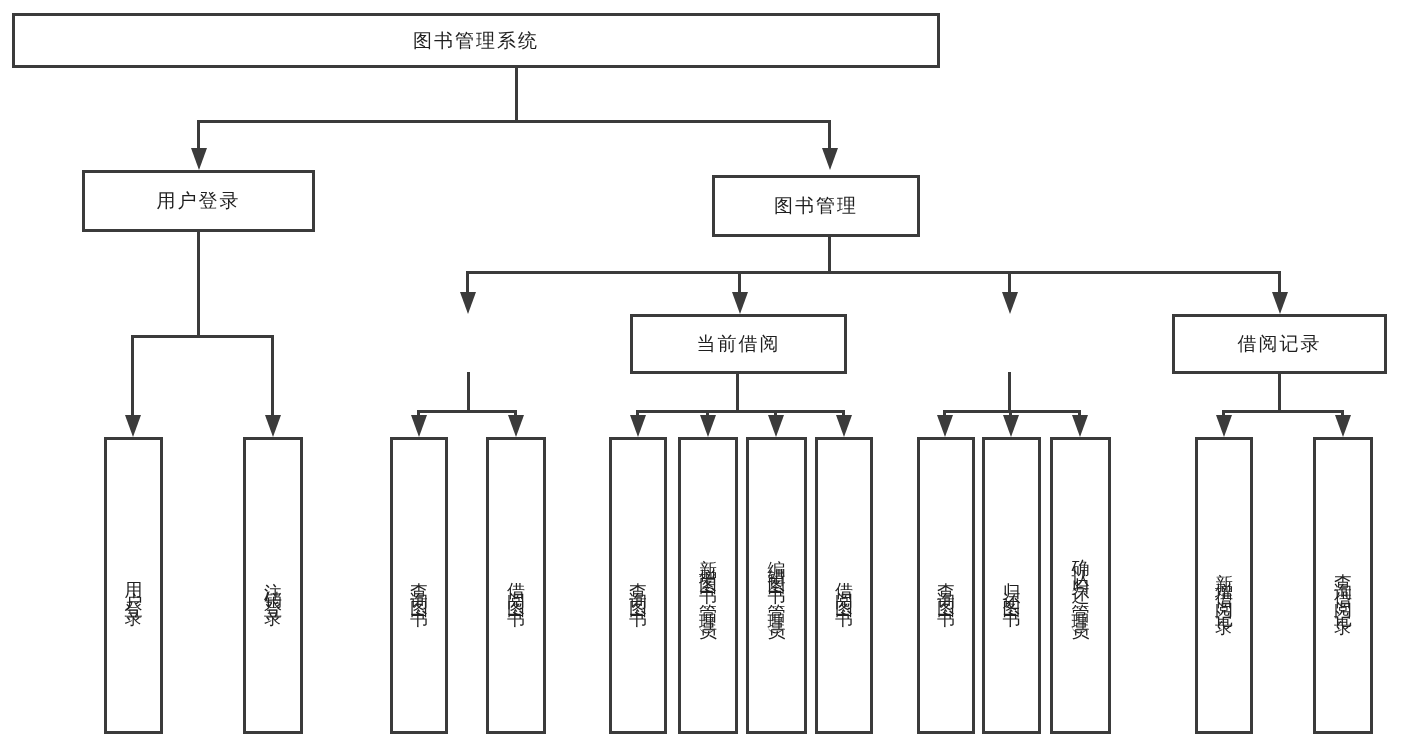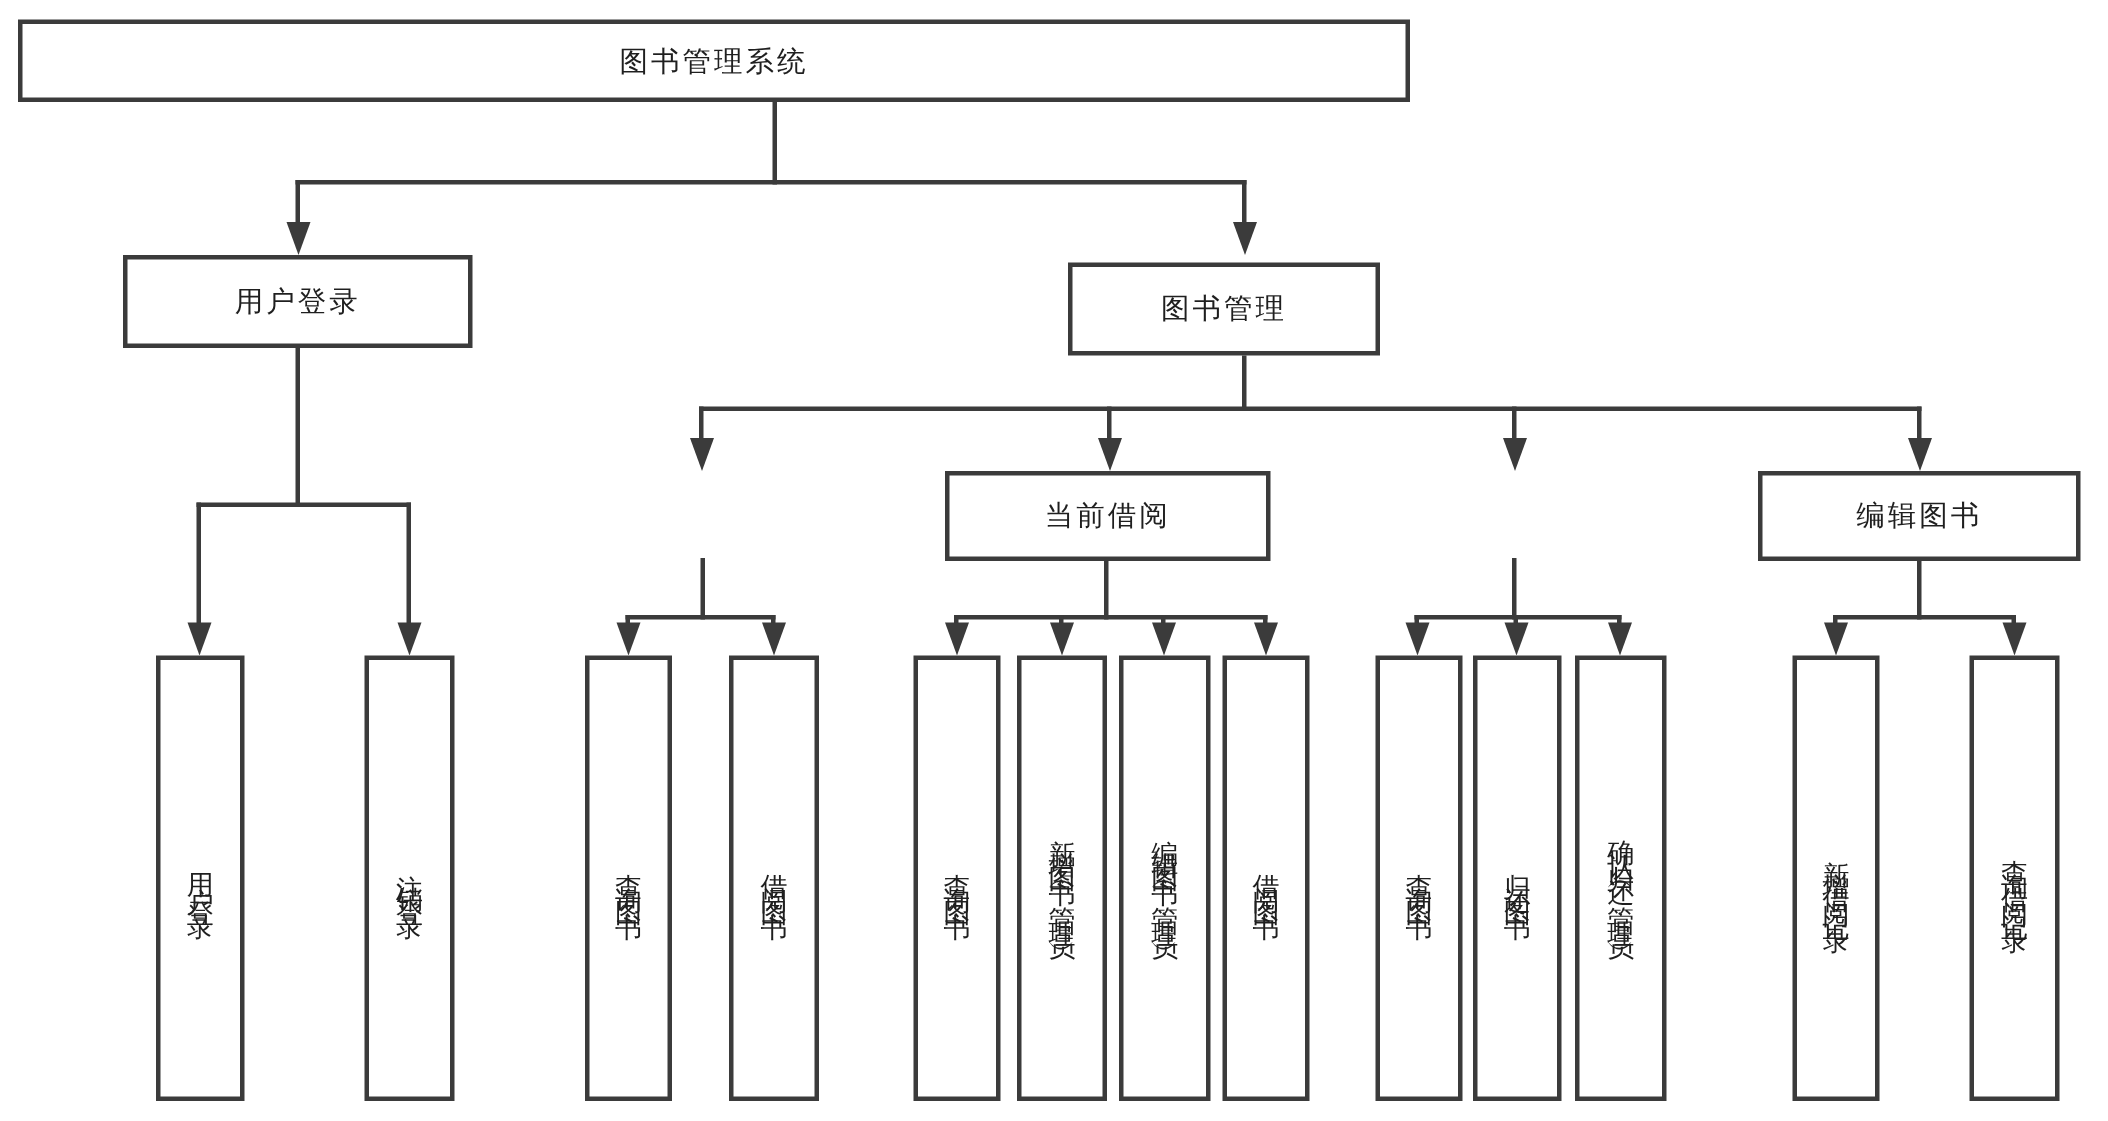--- a/index.html
+++ b/index.html
@@ -91,21 +91,21 @@
   <div class="arrow" style="left:732px; top:292px"></div>
   <div class="vline" style="left:1008px; top:271px; height:30px"></div>
   <div class="arrow" style="left:1002px; top:292px"></div>
   <div class="vline" style="left:1278px; top:271px; height:30px"></div>
   <div class="arrow" style="left:1272px; top:292px"></div>
 
   <div class="box" style="left:630px; top:314px; width:217px; height:60px">
     <span class="label">当前借阅</span>
   </div>
   <div class="box" style="left:1172px; top:314px; width:215px; height:60px">
-    <span class="label">编辑图书</span>
+    <span class="label">借阅记录</span>
   </div>
 
   <div class="vline" style="left:467px; top:372px; height:41px"></div>
   <div class="vline" style="left:736px; top:372px; height:41px"></div>
   <div class="vline" style="left:1008px; top:372px; height:41px"></div>
   <div class="vline" style="left:1278px; top:372px; height:41px"></div>
 
   <div class="hline" style="left:417px; top:410px; width:100px"></div>
   <div class="vline" style="left:417px; top:410px; height:13px"></div>
   <div class="arrow" style="left:411px; top:415px"></div>

